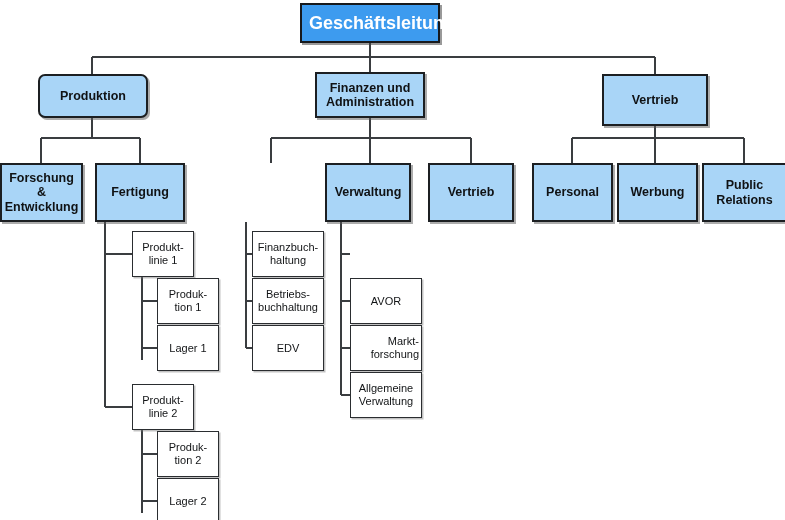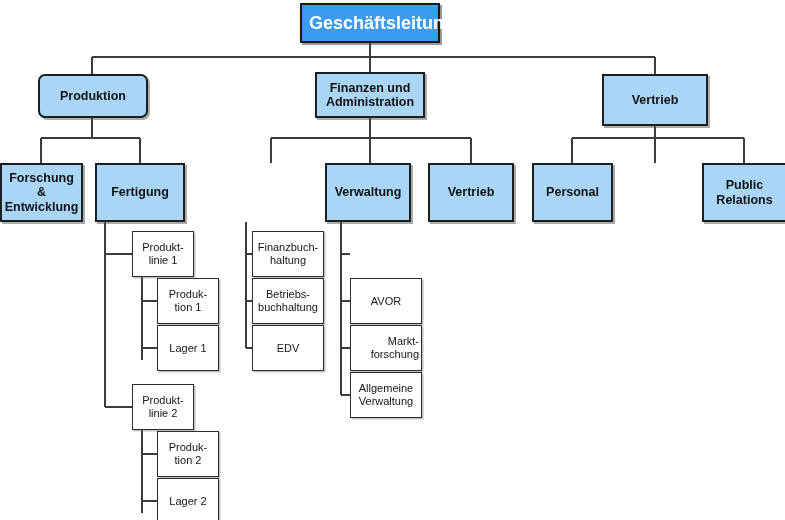--- a/index.html
+++ b/index.html
@@ -151,20 +151,23 @@
   <div class="node lvl-blue" style="left:325px; top:163px; width:86px; height:59px;">
     <span class="node-label">Verwaltung</span>
   </div>
   <div class="node lvl-blue" style="left:428px; top:163px; width:86px; height:59px;">
     <span class="node-label">Vertrieb</span>
   </div>
 
   <div class="node lvl-blue" style="left:532px; top:163px; width:81px; height:59px;">
     <span class="node-label">Personal</span>
   </div>
+  <div class="node lvl-blue" style="left:617px; top:163px; width:81px; height:59px;">
+    <span class="node-label">Werbung</span>
+  </div>
   <div class="node lvl-blue" style="left:702px; top:163px; width:85px; height:59px;">
     <span class="node-label">Public
 Relations</span>
   </div>
 
   <div class="node lvl-white" style="left:132px; top:231px; width:62px; height:46px;">
     <span class="node-label">Produkt-
 linie 1</span>
   </div>
   <div class="node lvl-white" style="left:157px; top:278px; width:62px; height:46px;">

